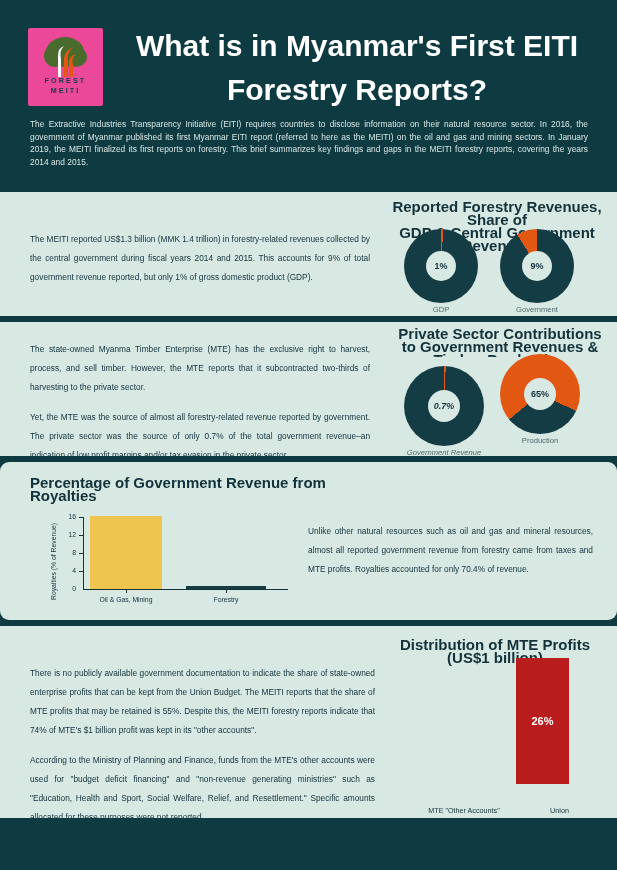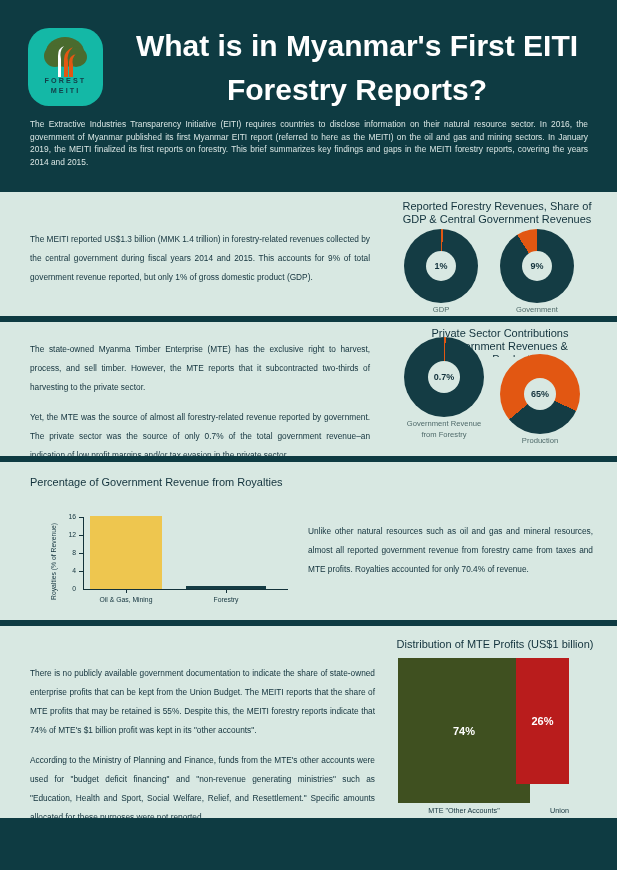--- a/index.html
+++ b/index.html
@@ -8,21 +8,21 @@
     background:#0E3B42;
     font-family:"Liberation Sans", sans-serif;
     overflow:hidden;
   }
   .page { position:relative; width:617px; height:870px; background:#0E3B42; }
 
   
   .header { position:relative; height:186px; background:#0E3B42; padding:0; }
   .logo-box {
     position:absolute; left:28px; top:28px; width:75px; height:78px;
-    background:#14b8a6; border-radius:21px;
+    background:#ec4899; border-radius:2px;
   }
   .logo-art { position:absolute; left:0; top:4px; width:75px; height:50px; }
   .logo-word {
     position:absolute; left:0; top:48px; width:75px;
     text-align:center; color:#13404A;
     font-size:7.2px; font-weight:bold; letter-spacing:2.1px; line-height:10px;
   }
   .title {
     position:absolute; left:112px; top:24px; width:490px;
     color:#FFFFFF; font-size:30px; font-weight:bold;
@@ -34,22 +34,22 @@
   }
 
   
   .section { position:absolute; left:0; width:617px; background:#D8E8E2; overflow:hidden; }
   .sec-text {
     position:absolute; color:#12323C; font-size:8.3px;
     line-height:19px; text-align:justify;
   }
   .sec-text p + p { margin-top:11px; }
   .chart-title {
-    position:absolute; color:#12323C; font-size:11px;
-    font-weight:normal; line-height:13px; text-align:center;
+    position:absolute; color:#12323C; font-size:15px;
+    font-weight:bold; line-height:13px; text-align:center;
   }
 
   
   .donut-wrap { position:absolute; }
   .donut { position:relative; border-radius:50%; }
   .donut .hole {
     position:absolute; border-radius:50%; background:#D8E8E2;
     display:flex; align-items:center; justify-content:center;
     color:#12323C; font-size:9px; font-weight:bold;
   }
@@ -137,41 +137,41 @@
       <div>Private Sector Contributions</div>
       <div>to Government Revenues &amp;</div>
       <div style="overflow:hidden; height:4px;">Timber Production</div>
     </div>
 
     <div class="sec-text" style="left:30px; top:18px; width:340px;">
       <p>The state-owned Myanma Timber Enterprise (MTE) has the exclusive right to harvest, process, and sell timber. However, the MTE reports that it subcontracted two-thirds of harvesting to the private sector.</p>
       <p>Yet, the MTE was the source of almost all forestry-related revenue reported by government. The private sector was the source of only 0.7% of the total government revenue–an indication of low profit margins and/or tax evasion in the private sector.</p>
     </div>
 
-    <div class="donut-wrap" style="left:404px; top:15px; width:80px; height:100px;">
+    <div class="donut-wrap" style="left:404px; top:44px; width:80px; height:100px;font-style:italic;">
       <div class="donut" style="width:80px; height:80px;
            background:conic-gradient(#E25712 0deg 2.5deg, #143C44 2.5deg 360deg);">
         <div class="hole" style="left:24px; top:24px; width:32px; height:32px;">0.7%</div>
       </div>
       <div class="donut-label" style="top:82px;">
         <div>Government Revenue</div>
         <div>from Forestry</div>
       </div>
     </div>
 
     <div class="donut-wrap" style="left:500px; top:32px; width:80px; height:100px;">
       <div class="donut" style="width:80px; height:80px;
            background:conic-gradient(from 115.2deg, #143C44 0deg 115.2deg, #E25712 115.2deg 360deg);">
         <div class="hole" style="left:24px; top:24px; width:32px; height:32px;">65%</div>
       </div>
       <div class="donut-label" style="top:82px;">Production</div>
     </div>
   </div>
 
-  <div class="section" style="top:462px; height:158px;">
+  <div class="section" style="top:462px; height:158px;border-radius:9px;">
     <div class="chart-title" style="left:30px; top:14px; width:300px; text-align:left;">Percentage of Government Revenue from Royalties</div>
 
     <div class="sec-text" style="left:308px; top:60px; width:285px;">Unlike other natural resources such as oil and gas and mineral resources, almost all reported government revenue from forestry came from taxes and MTE profits. Royalties accounted for only 70.4% of revenue.</div>
 
     <div class="barchart" style="left:46px; top:45px; width:250px; height:100px;">
 
       <div class="ylabel" style="left:4px; top:93px;">Royalties (% of Revenue)</div>
 
       <div class="ytick" style="left:14px; top:6px;">16</div>
       <div class="tickmark" style="left:33px; top:10px;"></div>
@@ -199,21 +199,20 @@
 
   <div class="section" style="top:626px; height:192px;">
     <div class="chart-title" style="left:390px; top:12px; width:210px;">Distribution of MTE Profits (US$1 billion)</div>
 
     <div class="sec-text" style="left:30px; top:38px; width:345px;">
       <p>There is no publicly available government documentation to indicate the share of state-owned enterprise profits that can be kept from the Union Budget. The MEITI reports that the share of MTE profits that may be retained is 55%. Despite this, the MEITI forestry reports indicate that 74% of MTE's $1 billion profit was kept in its "other accounts".</p>
       <p>According to the Ministry of Planning and Finance, funds from the MTE's other accounts were  used for "budget deficit financing" and "non-revenue generating ministries" such as "Education, Health and Sport, Social Welfare, Relief, and Resettlement." Specific amounts allocated for these purposes were not reported.</p>
     </div>
 
     <div class="stack" style="left:398px; top:32px; width:212px; height:150px;">
-      <div class="stack-seg" style="left:0px; top:0px; width:132px; height:145px; background:#3F5020;">74%</div>
       <div class="stack-seg" style="left:118px; top:0px; width:53px; height:126px; background:#b91c1c;">26%</div>
 
       <div class="stack-label" style="left:0px; top:148px; width:132px;">MTE "Other Accounts"</div>
       <div class="stack-label" style="left:135px; top:148px; width:53px;">
         <div>Union</div>
         <div>Budget</div>
       </div>
     </div>
   </div>
 

